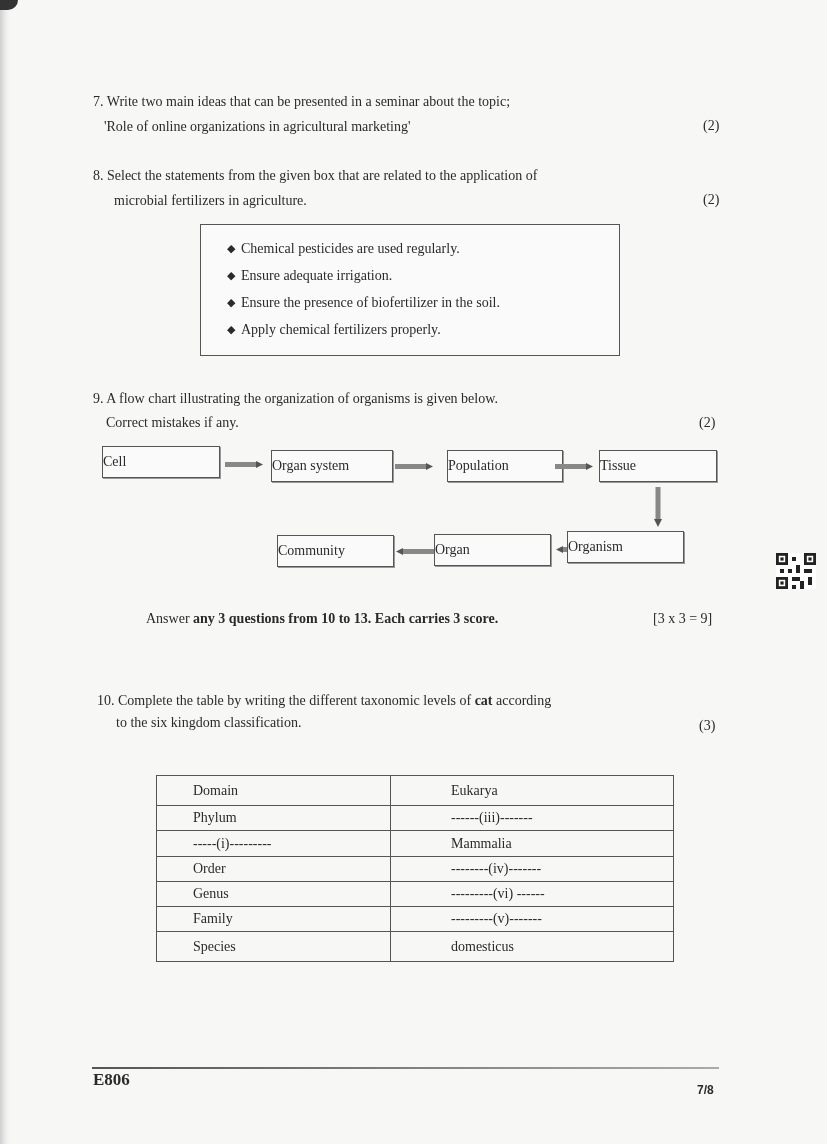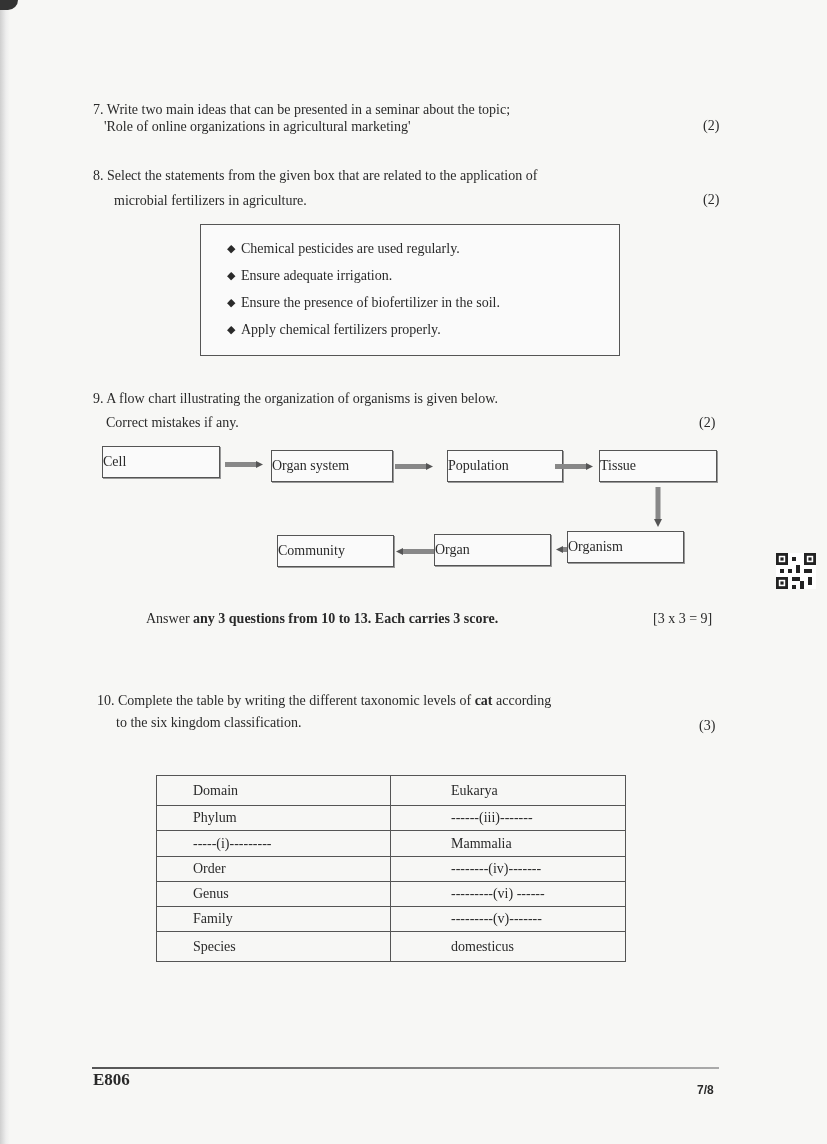--- a/index.html
+++ b/index.html
@@ -16,34 +16,34 @@
   .q { font-size:14px; line-height:20px; }
   .marks { font-size:14px; }
   b { font-weight:bold; }
   .box { position:absolute; border:1.5px solid #555; background:#fafafa; }
   .box ul { list-style:none; margin:0; padding:0; }
   .box li { font-size:14px; height:27px; line-height:27px; position:relative; padding-left:40px; }
   .box li .dot { position:absolute; left:26px; top:0; font-size:11px; }
   .fc { position:absolute; border:1.5px solid #555; height:30px; line-height:30px; font-size:14px; background:#fafafa; box-shadow:1px 1px 0 #999; }
   .arr { position:absolute; height:6px; }
   .arr svg { display:block; }
-  table.tax { position:absolute; left:156px; top:775px; width:470px; border-collapse:collapse; font-size:14px; }
+  table.tax { position:absolute; left:156px; top:775px; width:518px; border-collapse:collapse; font-size:14px; }
   table.tax td { border:1.5px solid #555; height:24px; padding:0; }
   table.tax td.l { width:234px; padding-left:36px; box-sizing:border-box; }
   table.tax td.r { padding-left:60px; }
   .rule { position:absolute; left:92px; top:1067px; width:627px; height:2px; background:linear-gradient(to right,#555,#888 60%,#aaa); }
   .qr { position:absolute; left:776px; top:553px; width:40px; height:36px; }
 </style>
 </head>
 <body>
 
 <div class="edge"></div>
 <div class="corner"></div>
 
-<div class="abs q" style="left:93px;top:100px;">7. Write two main ideas that can be presented in a seminar about the topic;</div>
+<div class="abs q" style="left:93px;top:92px;">7. Write two main ideas that can be presented in a seminar about the topic;</div>
 <div class="abs q" style="left:104px;top:117px;">'Role of online organizations in agricultural marketing'</div>
 <div class="abs marks" style="left:703px;top:118px;">(2)</div>
 
 <div class="abs q" style="left:93px;top:166px;">8. Select the statements from the given box that are related to the application of</div>
 <div class="abs q" style="left:114px;top:191px;">microbial fertilizers in agriculture.</div>
 <div class="abs marks" style="left:703px;top:192px;">(2)</div>
 
 <div class="box" style="left:200px;top:224px;width:418px;height:130px;">
   <ul style="padding-top:10px;">
     <li><span class="dot">◆</span><span>Chemical pesticides are used regularly.</span></li>

